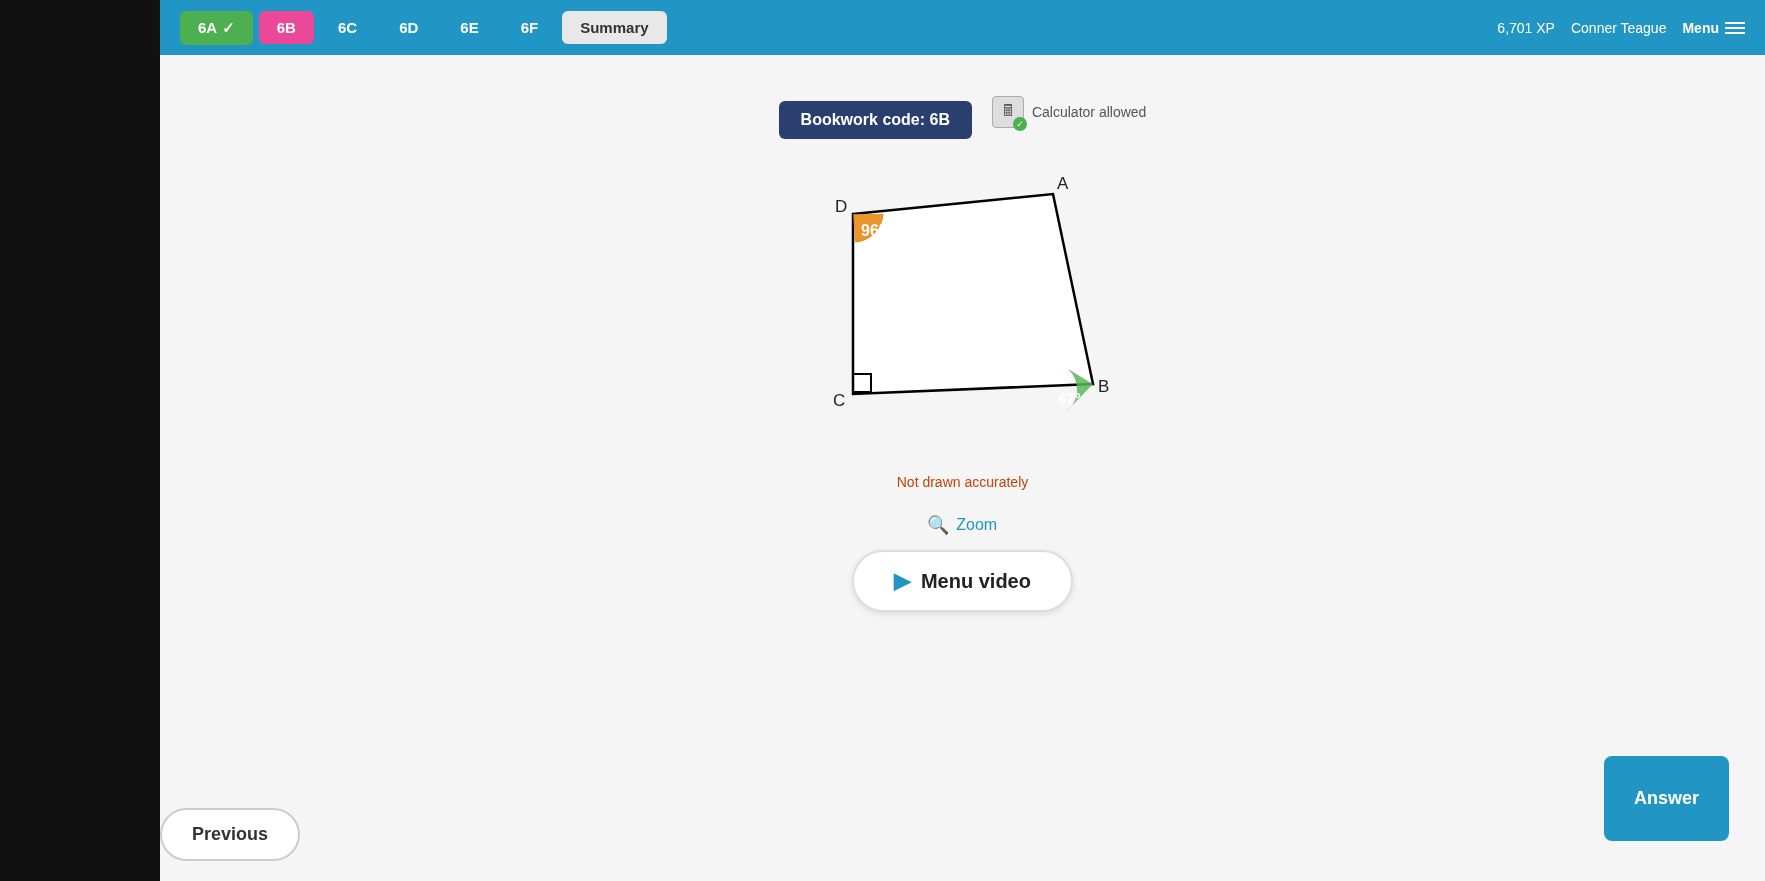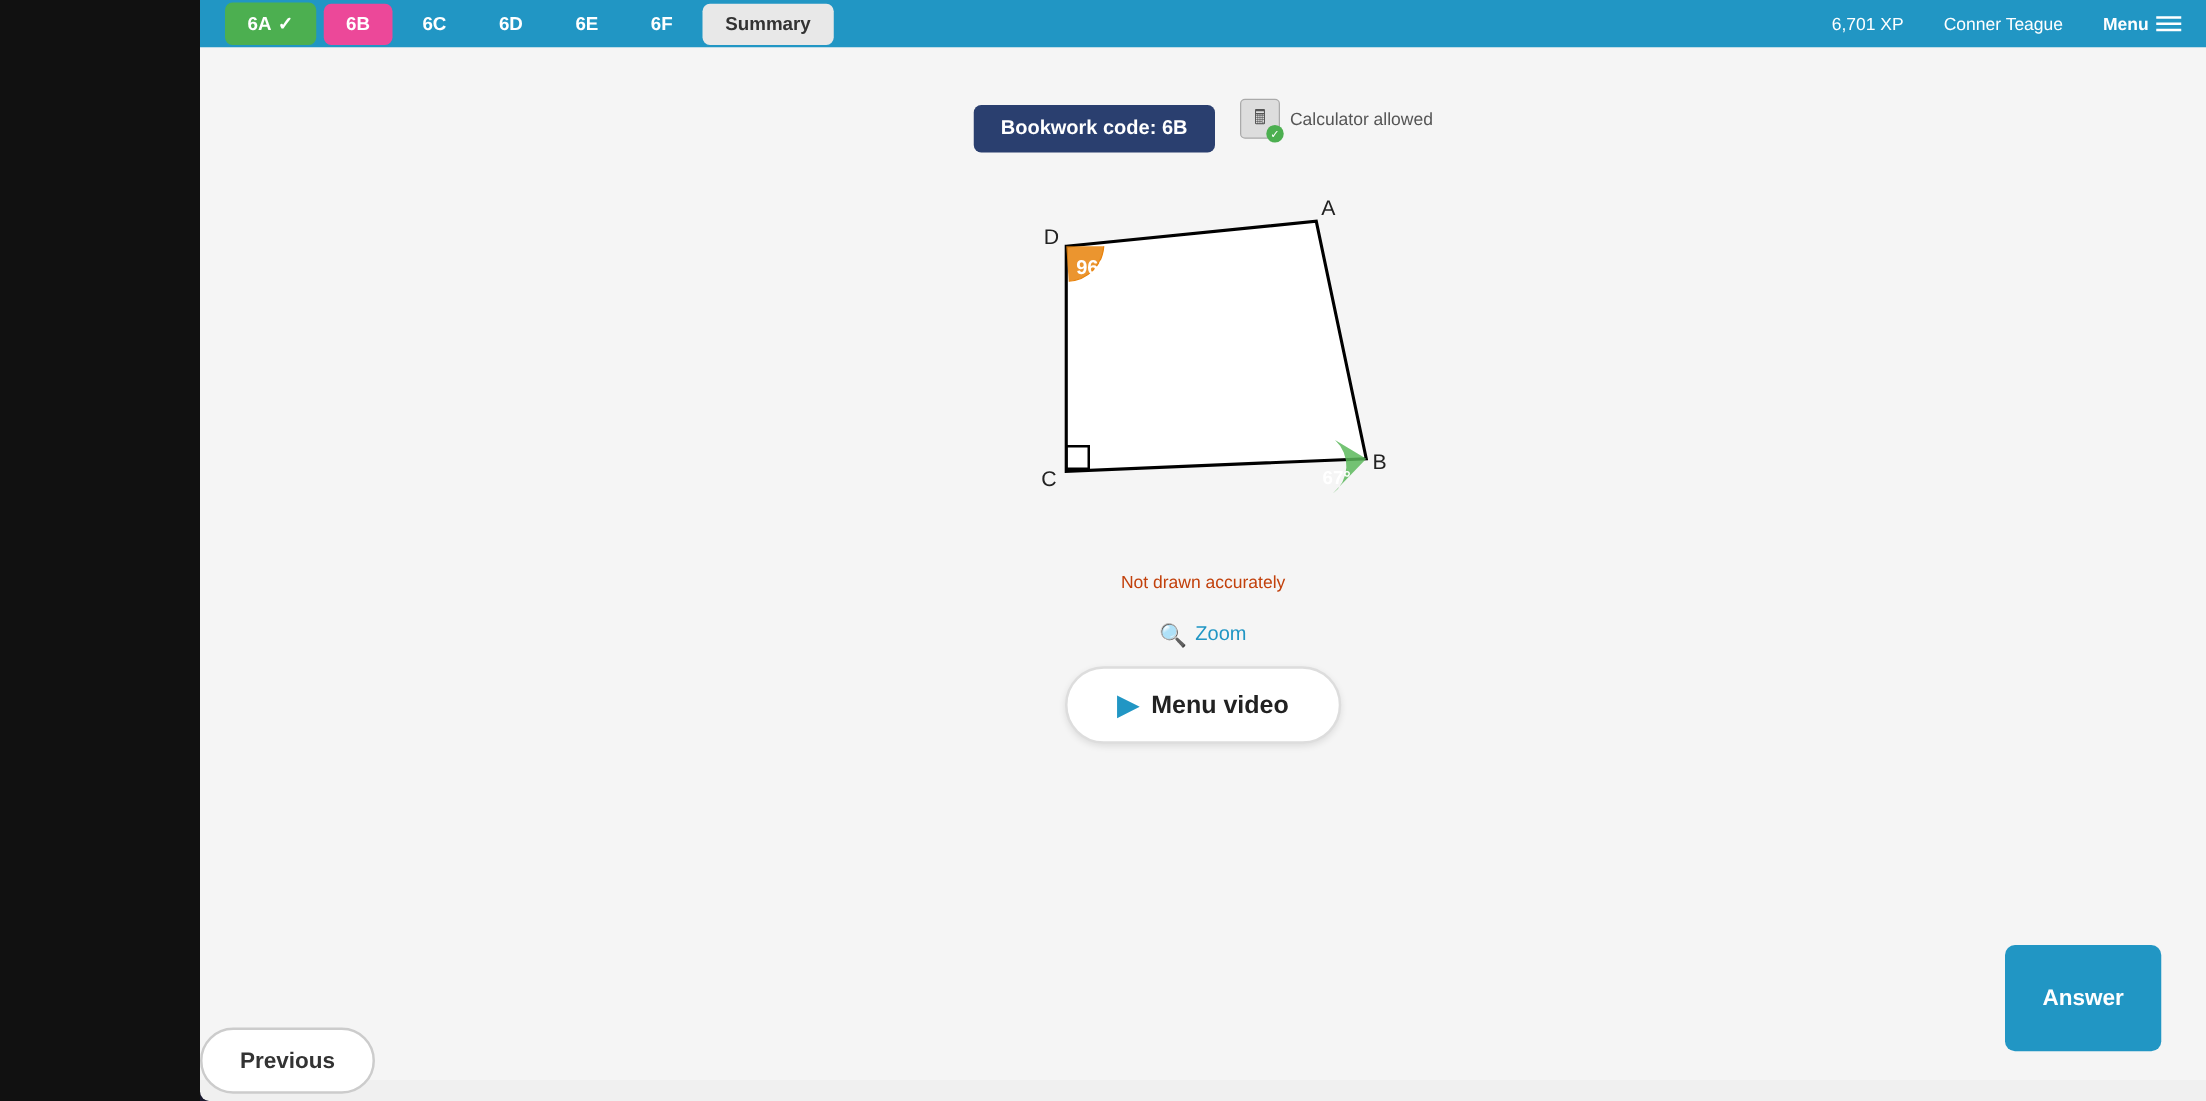--- a/index.html
+++ b/index.html
@@ -16,21 +16,21 @@
       left: 160px;
       top: 0;
       right: 0;
       bottom: 0;
       background: #f0f0f0;
       border-radius: 8px 0 0 8px;
     }
     
     .top-bar {
       background: #2196c4;
-      height: 38px;
+      height: 55px;
       display: flex;
       align-items: center;
       padding: 0 20px;
       gap: 6px;
     }
     .tab {
       padding: 8px 18px;
       border-radius: 6px;
       font-size: 15px;
       font-weight: bold;
@@ -51,21 +51,21 @@
       color: white;
     }
     .tab-summary {
       background: #e8e8e8;
       color: #333;
     }
     .top-bar-right {
       margin-left: auto;
       display: flex;
       align-items: center;
-      gap: 32px;
+      gap: 16px;
       color: white;
       font-size: 14px;
     }
     .menu-btn {
       display: flex;
       align-items: center;
       gap: 6px;
       cursor: pointer;
       font-weight: bold;
     }
@@ -215,21 +215,21 @@
       border-radius: 8px;
       padding: 32px 30px;
       font-size: 18px;
       font-weight: bold;
       cursor: pointer;
     }
 
     
     .previous-btn {
       position: absolute;
-      bottom: 6px;
+      bottom: 20px;
       left: 0px;
       background: white;
       border: 2px solid #ccc;
       border-radius: 50px;
       padding: 14px 30px;
       font-size: 18px;
       font-weight: bold;
       cursor: pointer;
       color: #333;
     }

